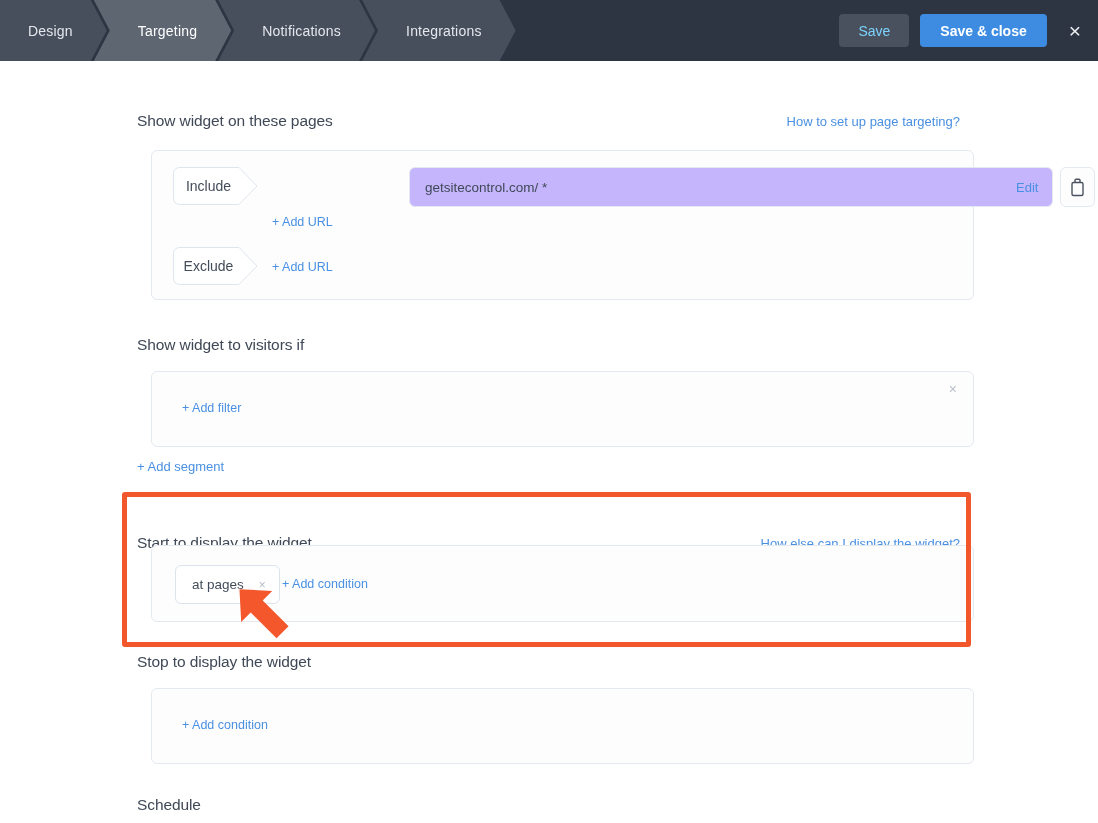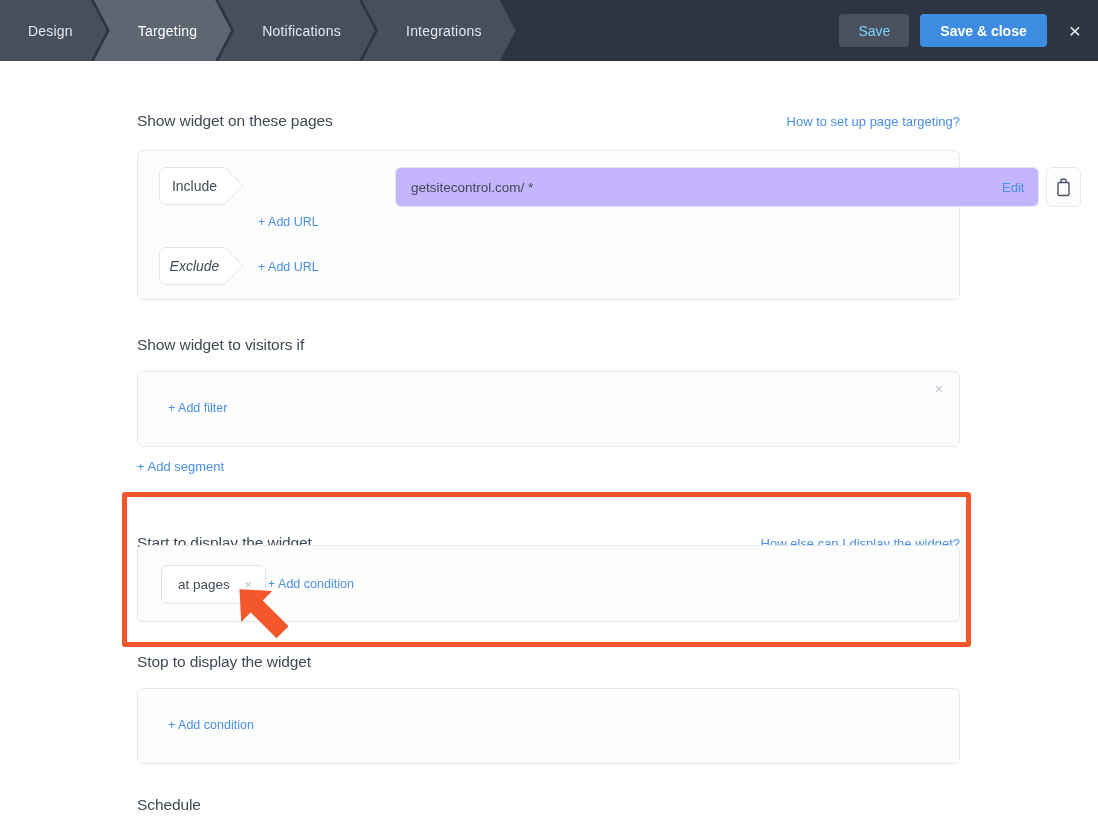--- a/index.html
+++ b/index.html
@@ -24,21 +24,21 @@
          height:33px; display:inline-flex; align-items:center; justify-content:center; }
   .btn-save { background:#49505e; color:#7dd3fc; padding:0 19px; }
   .btn-save-close { background:#3e8ce2; color:#ffffff; padding:0 20px; margin-left:11px; font-weight:bold; font-size:14px; }
   .topbar-close { margin-left:22px; color:#eceef1; font-size:21px; line-height:1; cursor:pointer; font-weight:300; }
 
   
   .sec-head { position:absolute; left:137px; width:823px; display:flex;
               justify-content:space-between; align-items:baseline; }
   .sec-title { color:#3f4856; font-size:15.5px; letter-spacing:-0.1px; }
   .help-link { color:#4a90e2; font-size:13px; text-decoration:none; cursor:pointer; }
-  .panel { position:absolute; left:137px; width:823px; background:#fdfdfe;
+  .panel { position:absolute; left:151px; width:823px; background:#fdfdfe;
            border:1px solid #e4e9f0; border-radius:6px; }
   .add-link { color:#4a90e2; font-size:12.5px; text-decoration:none; cursor:pointer; }
 
   
   .tag-chip { position:absolute; width:85px; height:38px; }
   .tag-chip svg { position:absolute; left:0; top:0; }
   .tag-chip .chip-label { position:absolute; left:0; top:0; width:71px; height:38px;
                           display:flex; align-items:center; justify-content:center;
                           color:#434c5a; font-size:14px; }
 
@@ -104,21 +104,21 @@
       <svg width="15" height="19" viewBox="0 0 15 19">
         <g fill="none" stroke="#4a5260" stroke-width="1.4">
           <rect x="2" y="4.5" width="11" height="13" rx="1.5"></rect>
           <path d="M5 4.5 V2.2 A1 1 0 0 1 6 1.2 H9 A1 1 0 0 1 10 2.2 V4.5"></path>
         </g>
       </svg>
     </button>
 
     <a class="add-link" style="position:absolute; left:120px; top:64px;">+ Add URL</a>
 
-    <div class="tag-chip" style="left:21px; top:96px;font-style:italic;">
+    <div class="tag-chip" style="left:21px; top:96px;">
       <svg width="85" height="38" viewBox="0 0 85 38">
         <path d="M6.5 0.5 H66 L84 19 L66 37.5 H6.5 A6 6 0 0 1 0.5 31.5 V6.5 A6 6 0 0 1 6.5 0.5 Z" fill="#ffffff" stroke="#dfe5ee" stroke-width="1"></path>
       </svg>
       <span class="chip-label">Exclude</span>
     </div>
 
     <a class="add-link" style="position:absolute; left:120px; top:109px;">+ Add URL</a>
   </div>
 
   <div class="sec-head" style="top:336px;">

